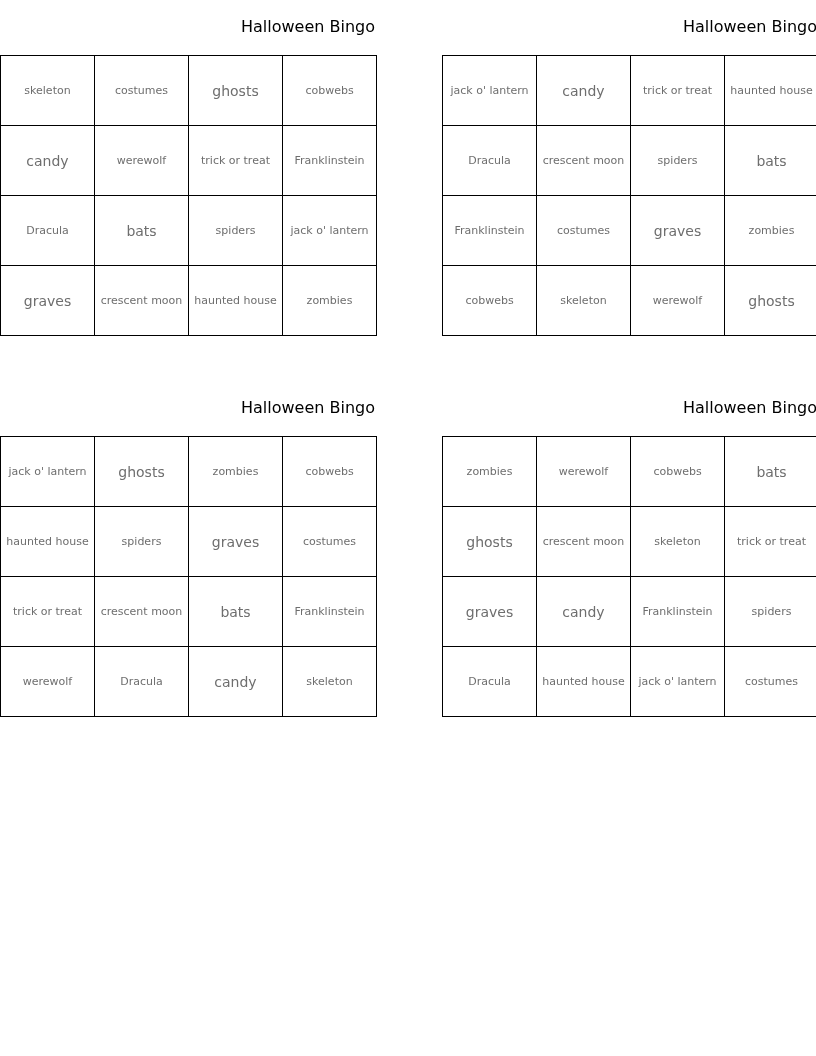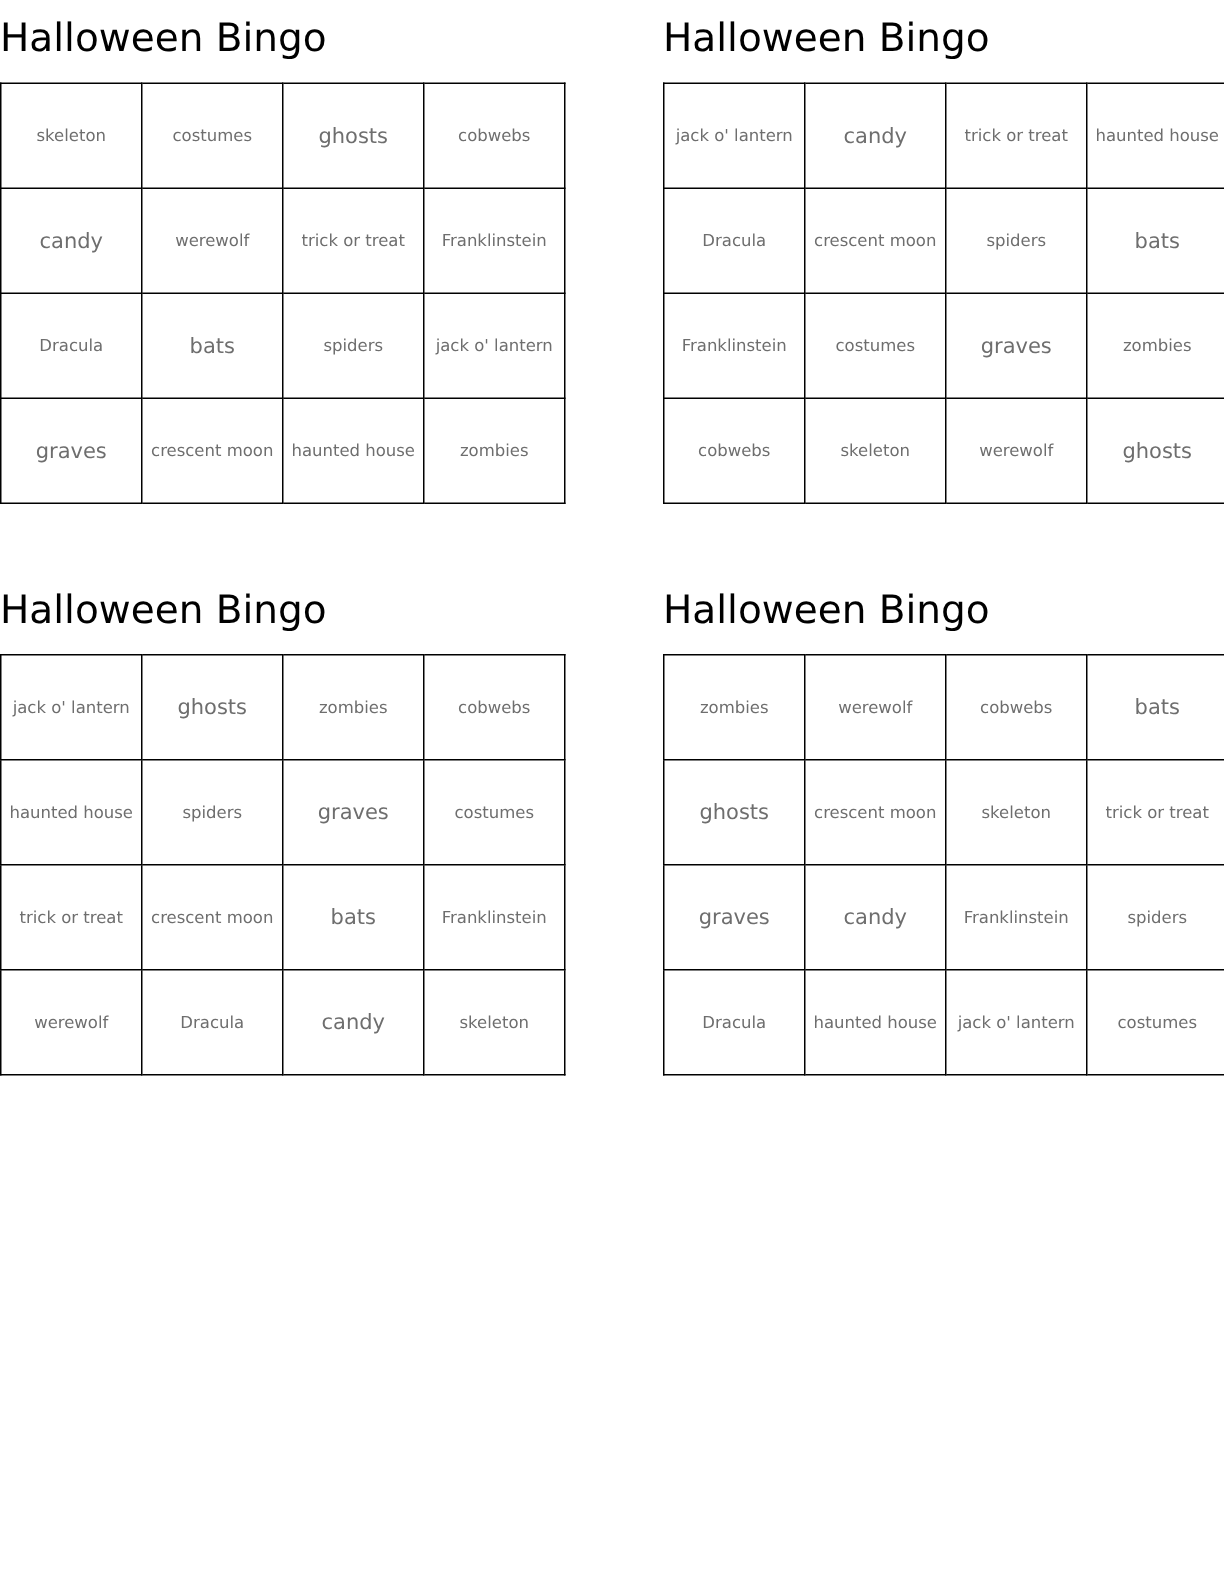--- a/index.html
+++ b/index.html
@@ -14,22 +14,22 @@
     width: 816px;
     height: 1056px;
     overflow: hidden;
     font-family: "DejaVu Sans", "Liberation Sans", sans-serif;
   }
   .card { position: absolute; width: 375px; }
   .card-title {
     position: absolute;
     top: 0; left: 0;
     width: 100%;
-    text-align: left;
-    font-size: 26px;
+    text-align: right;
+    font-size: 16px;
     line-height: 25px;
     color: var(--title-color);
     white-space: nowrap;
   }
   table.grid {
     position: absolute;
     top: 41px; left: 0;
     width: 377px;
     border-collapse: collapse;
     table-layout: fixed;

